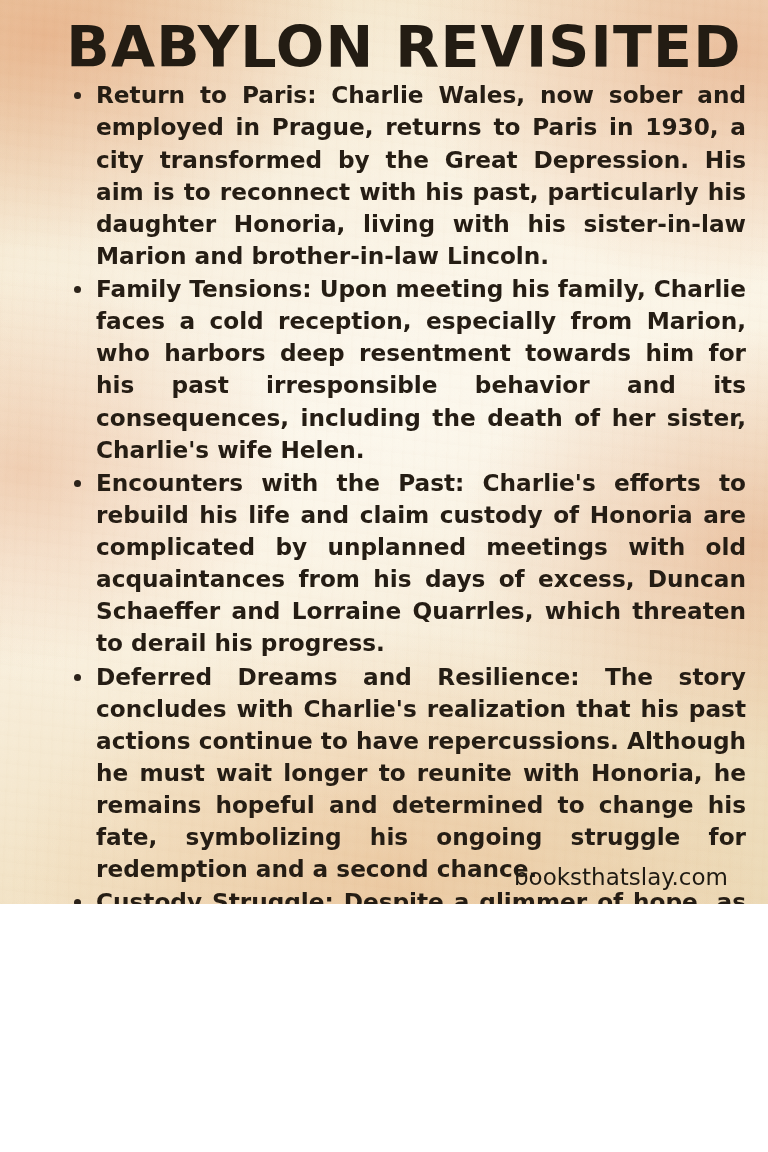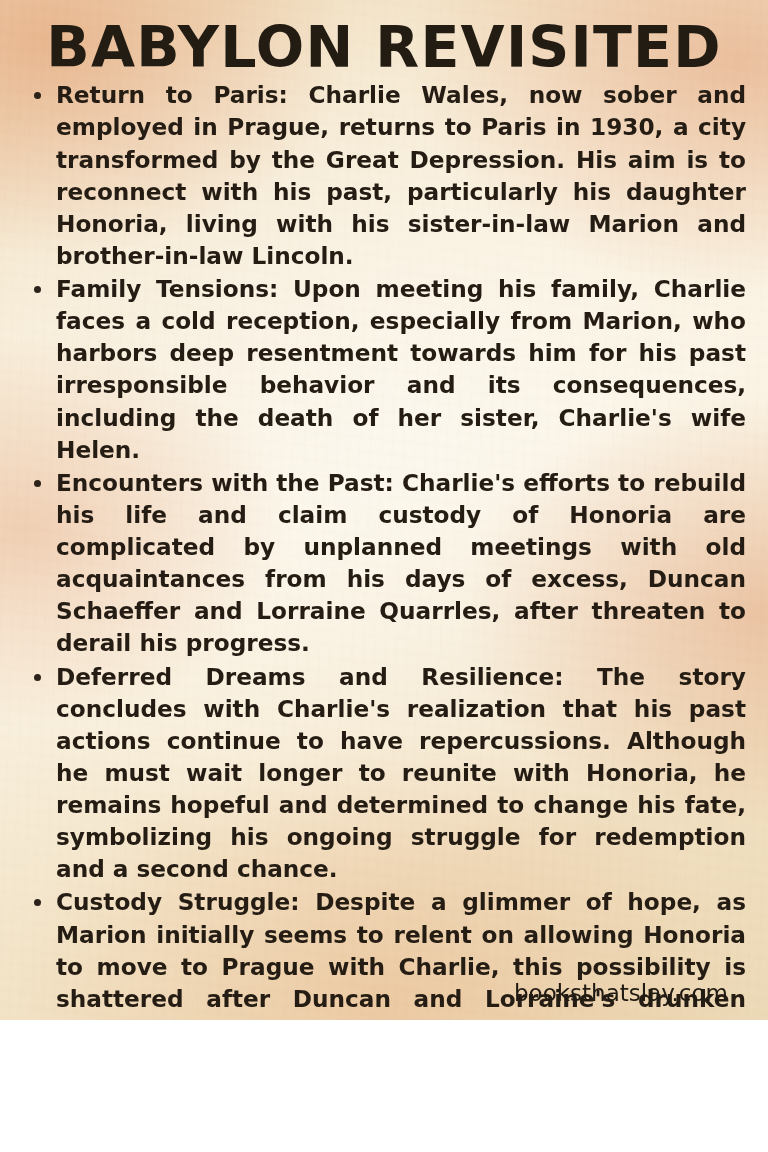--- a/index.html
+++ b/index.html
@@ -8,32 +8,33 @@
   }
   body {
     width: 768px;
     height: 1152px;
     font-family: "DejaVu Sans", sans-serif;
     overflow: hidden;
   }
   .page {
     position: relative;
     width: 768px;
-    height: 1020px;
+    height: 904px;
     box-sizing: border-box;
     background-color: #e8d6b8;
     background-image:
       radial-gradient(ellipse 420px 300px at 6% 4%, rgba(226,150,104,0.55), rgba(226,150,104,0) 72%),
       radial-gradient(ellipse 460px 320px at 96% 6%, rgba(222,146,100,0.50), rgba(222,146,100,0) 72%),
       radial-gradient(ellipse 380px 280px at 3% 52%, rgba(224,152,106,0.40), rgba(224,152,106,0) 70%),
       radial-gradient(ellipse 420px 300px at 99% 60%, rgba(219,141,94,0.42), rgba(219,141,94,0) 72%),
       radial-gradient(ellipse 520px 360px at 50% 98%, rgba(231,176,128,0.45), rgba(231,176,128,0) 72%),
       radial-gradient(ellipse 620px 520px at 50% 42%, rgba(252,248,238,0.96), rgba(252,246,232,0.30) 68%, rgba(250,240,222,0) 85%),
       linear-gradient(160deg, #f0ddbd 0%, #f7ecd6 26%, #faf3e4 48%, #f3e4c8 74%, #ecd9b6 100%);
     overflow: hidden;
+    padding-left: 40px;
   }
   .grain {
     position: absolute;
     inset: 0;
     pointer-events: none;
     opacity: 0.30;
     background-image:
       repeating-linear-gradient(92deg, rgba(180,130,80,0.055) 0px, rgba(180,130,80,0) 3px, rgba(255,255,255,0.05) 6px, rgba(180,130,80,0) 11px),
       repeating-linear-gradient(6deg, rgba(160,110,60,0.045) 0px, rgba(160,110,60,0) 5px, rgba(255,250,235,0.05) 9px, rgba(160,110,60,0) 14px),
       radial-gradient(circle at 22% 18%, rgba(176,120,70,0.10), rgba(176,120,70,0) 38%),
@@ -107,20 +108,20 @@
 
 <div class="page">
   <div class="grain"></div>
 
   <div class="content">
     <h1 class="title">BABYLON REVISITED</h1>
 
     <ul class="points">
       <li>Return to Paris: Charlie Wales, now sober and employed in Prague, returns to Paris in 1930, a city transformed by the Great Depression. His aim is to reconnect with his past, particularly his daughter Honoria, living with his sister-in-law Marion and brother-in-law Lincoln.</li>
       <li>Family Tensions: Upon meeting his family, Charlie faces a cold reception, especially from Marion, who harbors deep resentment towards him for his past irresponsible behavior and its consequences, including the death of her sister, Charlie's wife Helen.</li>
-      <li>Encounters with the Past: Charlie's efforts to rebuild his life and claim custody of Honoria are complicated by unplanned meetings with old acquaintances from his days of excess, Duncan Schaeffer and Lorraine Quarrles, after threaten to derail his progress.</li>
+      <li>Encounters with the Past: Charlie's efforts to rebuild his life and claim custody of Honoria are complicated by unplanned meetings with old acquaintances from his days of excess, Duncan Schaeffer and Lorraine Quarrles, which threaten to derail his progress.</li>
       <li>Deferred Dreams and Resilience: The story concludes with Charlie's realization that his past actions continue to have repercussions. Although he must wait longer to reunite with Honoria, he remains hopeful and determined to change his fate, symbolizing his ongoing struggle for redemption and a second chance.</li>
       <li>Custody Struggle: Despite a glimmer of hope, as Marion initially seems to relent on allowing Honoria to move to Prague with Charlie, this possibility is shattered after Duncan and Lorraine's drunken visit, reigniting Marion's mistrust and contempt for Charlie.</li>
     </ul>
   </div>
 
   <div class="footer">booksthatslay.com</div>
 </div>
 
 </body></html>

